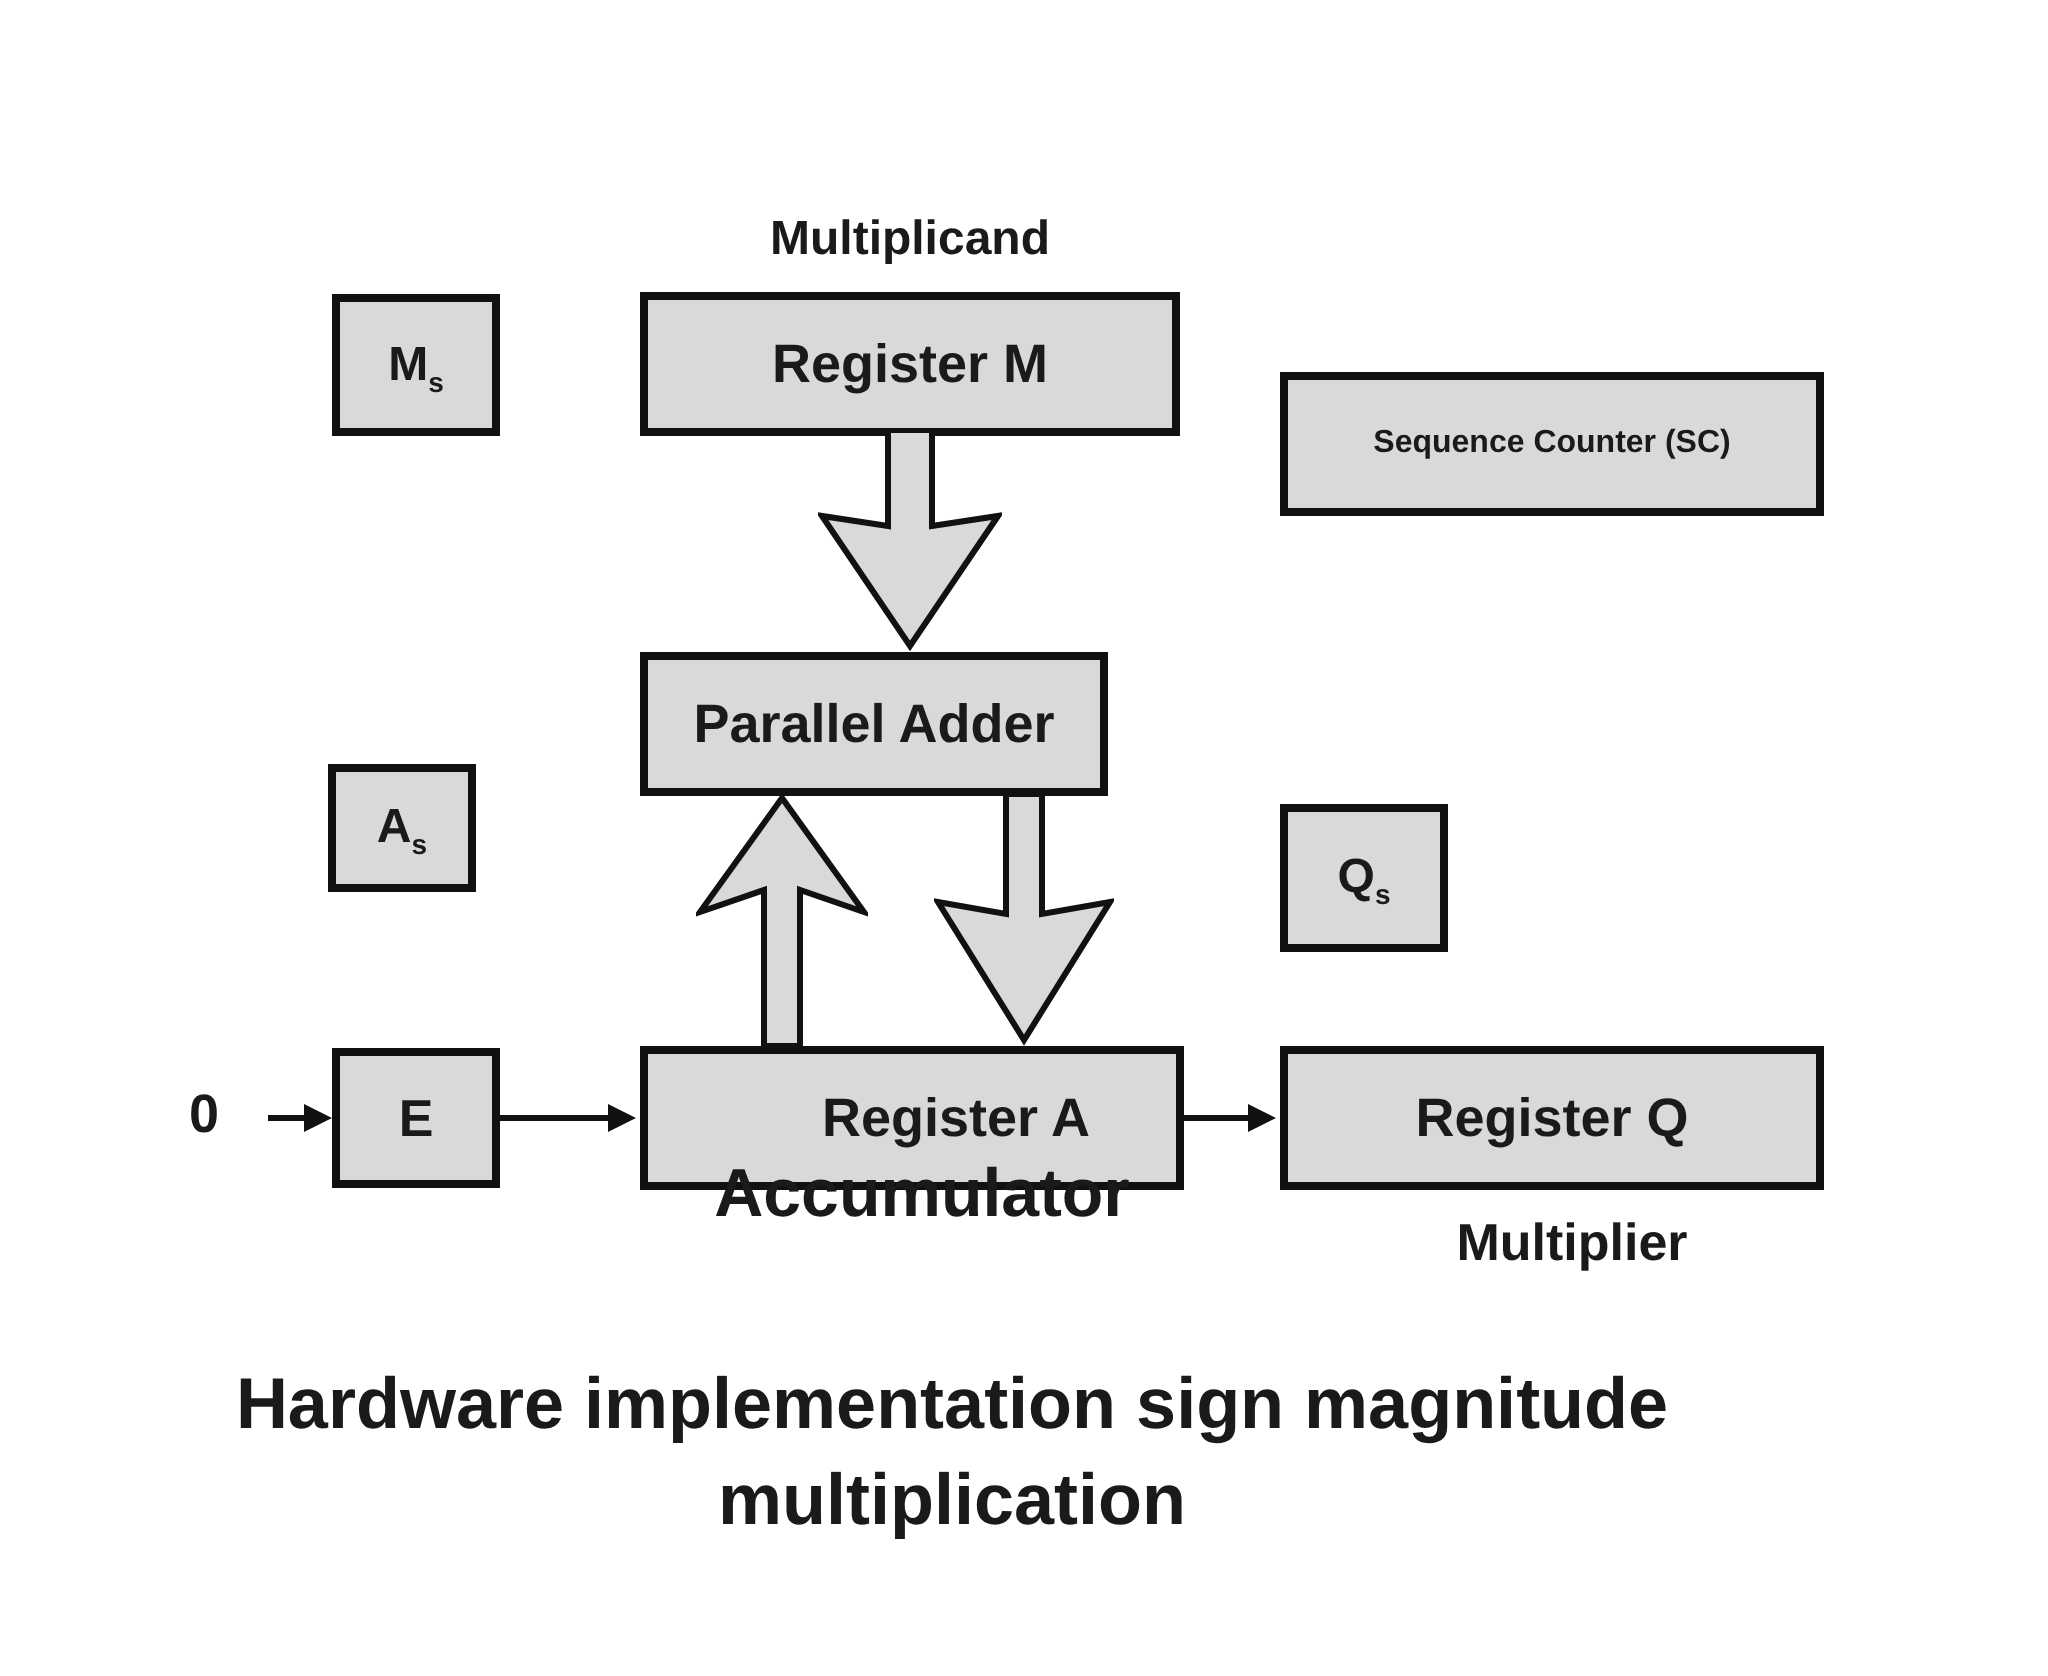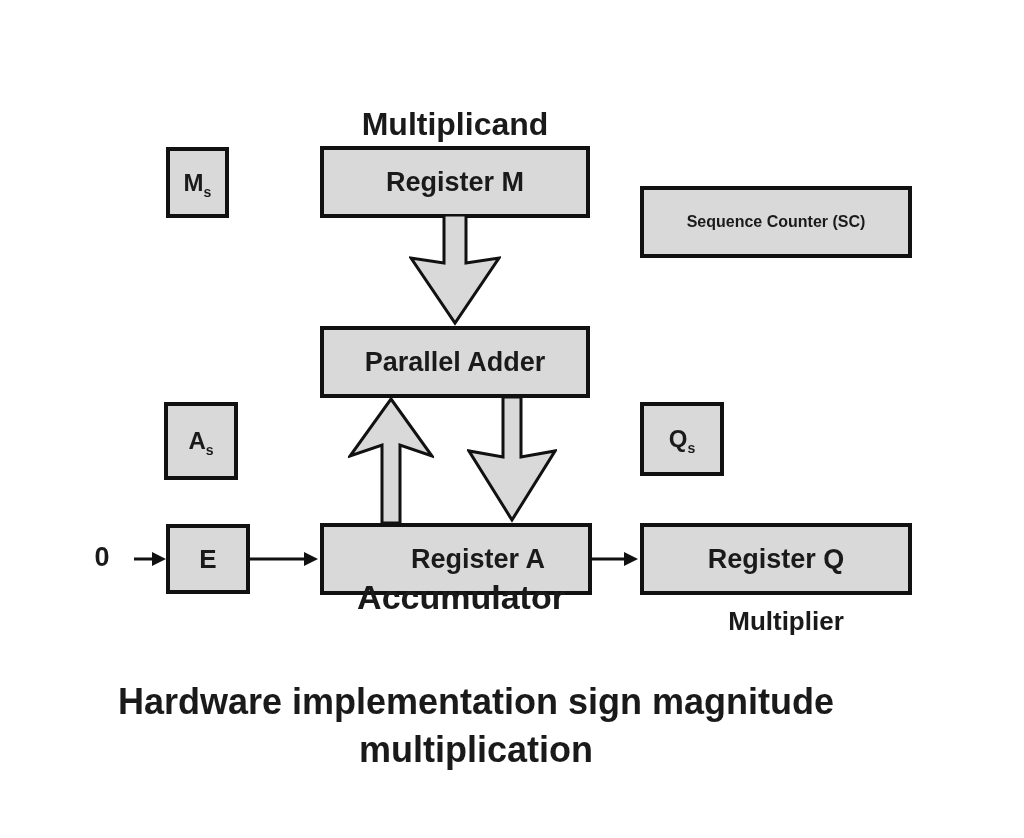--- a/index.html
+++ b/index.html
@@ -32,29 +32,29 @@
   .sign{font-size:24px;}
   .sign sub{font-size:14px;font-weight:bold;line-height:0;}
   .e-box{font-size:26px;}
   .lbl{
     position:absolute;
     font-weight:bold;
     text-align:center;
     color:var(--text);
     z-index:1;
   }
-  .lbl-multiplicand{left:320px;top:106px;width:270px;font-size:32px;}
+  .lbl-multiplicand{left:320px;top:106px;width:270px;font-size:24px;}
   .lbl-accumulator{left:320px;top:578px;width:282px;font-size:34px;}
   .lbl-multiplier{left:640px;top:606px;width:292px;font-size:26px;}
   .lbl-zero{left:84px;top:542px;width:36px;font-size:27px;}
-  .box-ms{left:166px;top:147px;width:63px;height:71px;}
+  .box-ms{left:166px;top:147px;width:84px;height:71px;}
   .box-register-m{left:320px;top:146px;width:270px;height:72px;}
   .box-sc{left:640px;top:146px;width:272px;height:72px;margin-top:40px;}
-  .box-parallel-adder{left:320px;top:326px;width:270px;height:72px;}
-  .box-as{left:164px;top:402px;width:74px;height:78px;justify-content:center;}
+  .box-parallel-adder{left:320px;top:326px;width:234px;height:72px;}
+  .box-as{left:164px;top:382px;width:74px;height:64px;justify-content:center;}
   .box-qs{left:640px;top:402px;width:84px;height:74px;text-align:center;}
   .box-e{left:166px;top:524px;width:84px;height:70px;}
   .box-register-a{left:320px;top:523px;width:272px;height:72px;padding-left:44px;}
   .box-register-q{left:640px;top:523px;width:272px;height:72px;}
   .arrow{position:absolute;z-index:2;}
   .title{
     position:absolute;
     left:0;top:678px;width:952px;
     text-align:center;
     font-size:36px;

